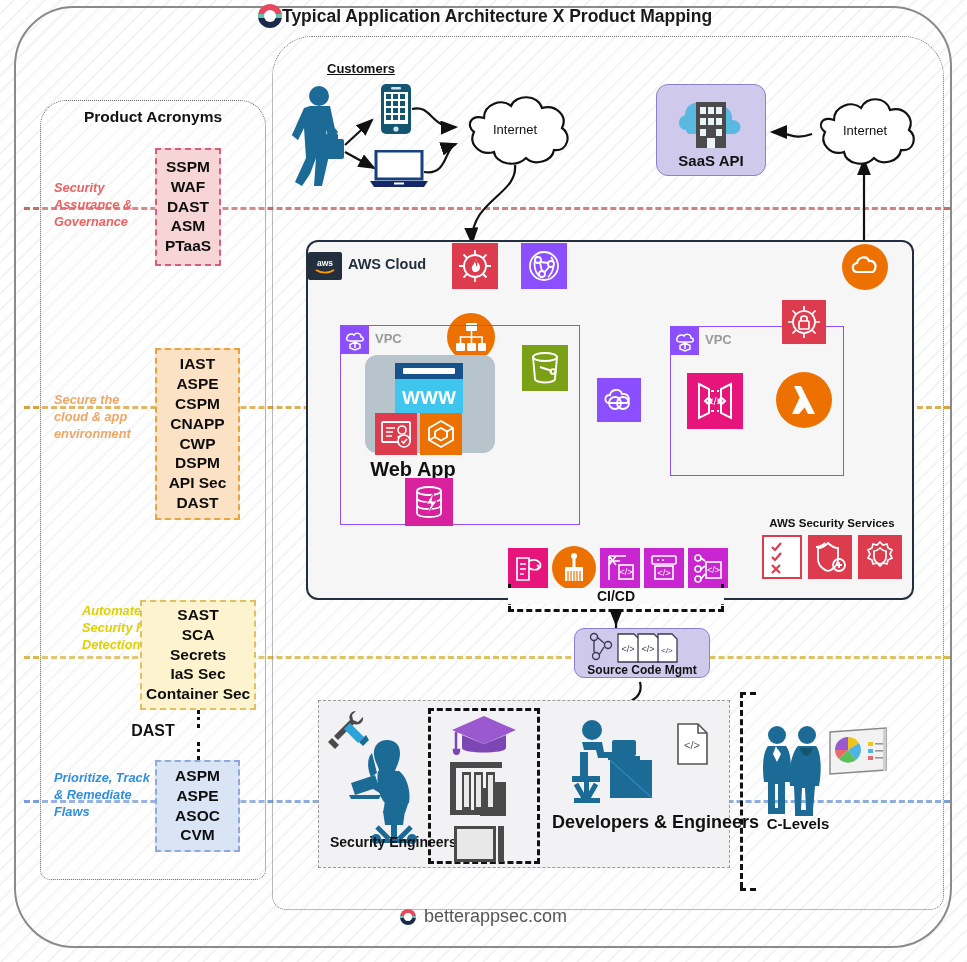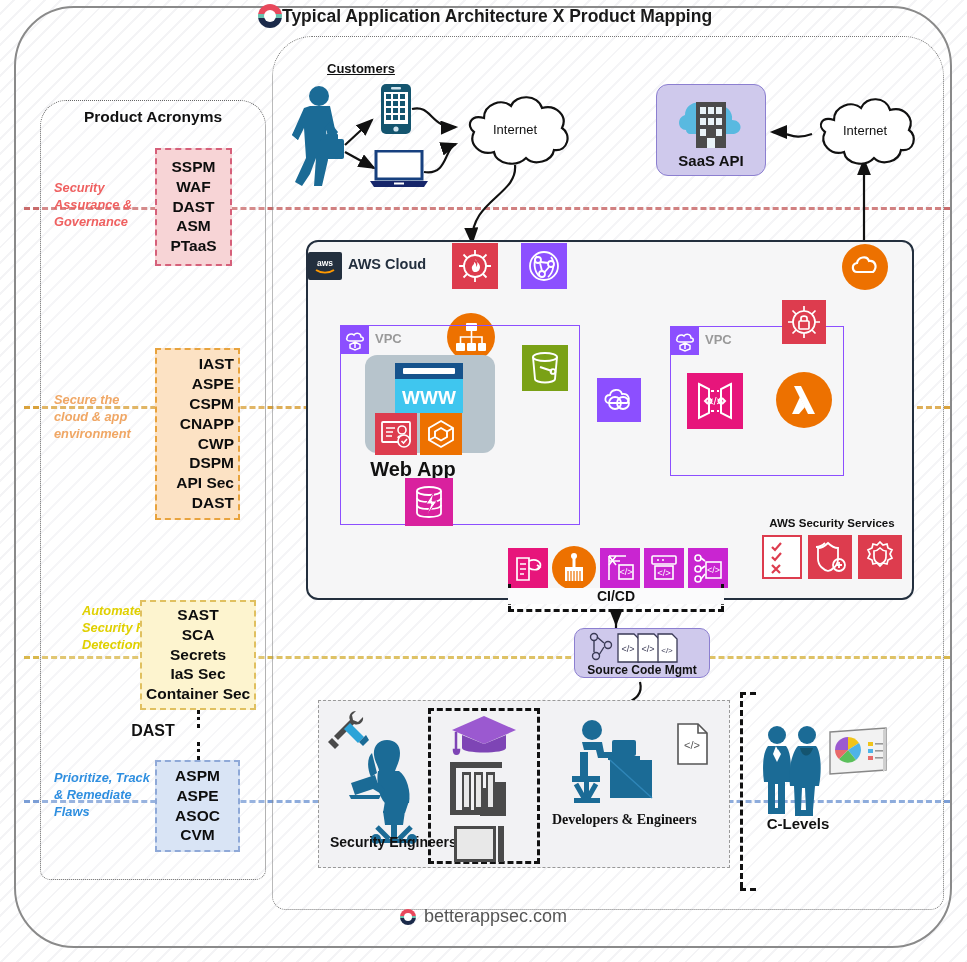--- a/index.html
+++ b/index.html
@@ -32,21 +32,21 @@
     background:rgba(255,255,255,0.22);
   }
   .left-title{position:absolute;left:40px;top:108px;width:226px;text-align:center;
     font-size:15.5px;font-weight:bold;color:#111;}
   .acr-box{position:absolute;box-sizing:border-box;text-align:center;
     display:flex;flex-direction:column;justify-content:center;gap:1px;padding:5px 4px;}
   .acr-box span{font-size:15.5px;font-weight:bold;color:#0d0d0d;line-height:1.22;white-space:nowrap;}
   .cat-label{position:absolute;font-size:12.8px;font-weight:bold;font-style:italic;line-height:1.32;}
 
   .box-red{border:2px dashed #d6607a;background:#f7d4d6;}
-  .box-orange{border:2px dashed #e8a33d;background:#fce2c4;align-items:flex-end;}
+  .box-orange{border:2px dashed #e8a33d;background:#fce2c4;}
   .box-yellow{border:2px dashed #e0c060;background:#fdf4cf;}
   .box-blue{border:2px dashed #8fa9d8;background:#d9e4f5;}
 
   .dast-mid{position:absolute;font-size:16px;font-weight:bold;color:#111;text-align:center;width:226px;left:40px;}
   .dotline{position:absolute;border-left:3px dotted #111;}
 
   
   .divider{position:absolute;height:0;border-top:3px dashed;}
 
   
@@ -117,21 +117,21 @@
   <div class="divider" style="left:24px;top:406px;width:926px;border-color:#d9a23c;"></div>
   <div class="divider" style="left:24px;top:656px;width:926px;border-color:#d9b84c;"></div>
   <div class="divider" style="left:24px;top:800px;width:926px;border-color:#7b9ed6;"></div>
 
   <div class="left-panel"></div>
   <div class="left-title">Product Acronyms</div>
 
   <div class="cat-label" style="left:54px;top:180px;width:96px;color:#ef6060;">
     <span>Security Assurance &amp; Governance</span>
   </div>
-  <div class="acr-box box-red" style="left:155px;top:148px;width:77px;height:118px;">
+  <div class="acr-box box-red" style="left:155px;top:148px;width:66px;height:118px;">
     <span>SSPM</span>
     <span>WAF</span>
     <span>DAST</span>
     <span>ASM</span>
     <span>PTaaS</span>
   </div>
 
   <div class="cat-label" style="left:54px;top:392px;width:96px;color:#f0a765;">
     <span>Secure the cloud &amp; app environment</span>
   </div>
@@ -670,21 +670,21 @@
       <path d="M40,42 L82,80" stroke="#2f86b8" stroke-width="1.4"></path>
     </svg>
   </div>
   <div class="svc" style="left:676px;top:722px;width:34px;height:44px;">
     <svg width="34" height="44" viewBox="0 0 34 44">
       <path d="M2,2 L22,2 L31,11 L31,42 L2,42 Z" fill="#fff" stroke="#555" stroke-width="1.6"></path>
       <path d="M22,2 L22,11 L31,11" fill="none" stroke="#555" stroke-width="1.6"></path>
       <text x="16" y="27" font-family="Liberation Sans, sans-serif" font-size="11" fill="#555" text-anchor="middle">&lt;/&gt;</text>
     </svg>
   </div>
-  <div class="lbl" style="left:552px;top:811px;width:130px;font-size:14px;line-height:1.25;font-family:Liberation Serif, serif;">
+  <div class="lbl" style="left:552px;top:811px;width:130px;font-size:18px;line-height:1.25;">
     <span>Developers &amp; Engineers</span>
   </div>
 
   <div class="clevel-dash"></div>
   <div class="clevel-dash-top"></div>
   <div class="clevel-dash-bot"></div>
 
   <div class="svc" style="left:760px;top:724px;width:66px;height:96px;">
     <svg width="66" height="96" viewBox="0 0 66 96">
       <g fill="#1b6b96">

